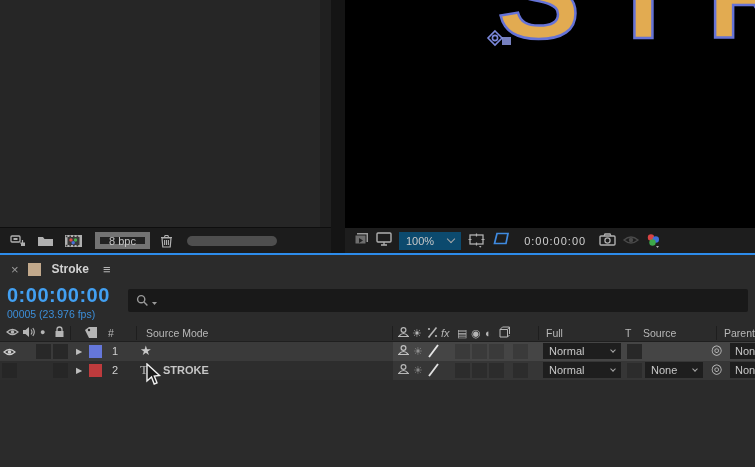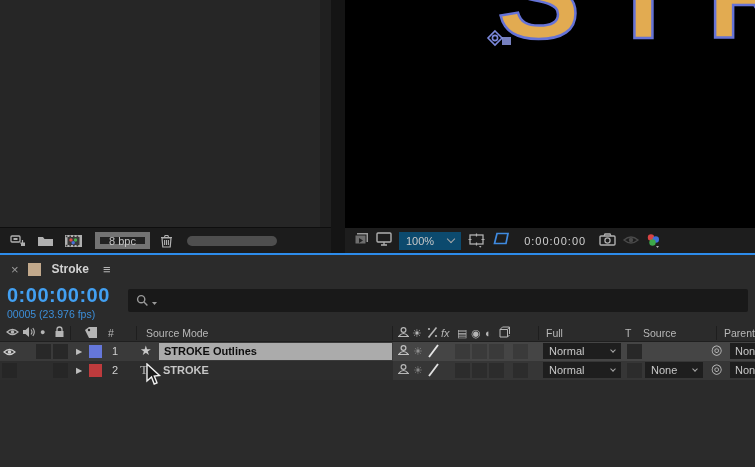--- a/index.html
+++ b/index.html
@@ -302,21 +302,20 @@
             <path d="M1 6 Q6.5 1 12 6 Q6.5 11 1 6 Z" fill="none" stroke="#cfcfcf" stroke-width="1.2"></path>
             <circle cx="6.5" cy="6" r="1.8" fill="#cfcfcf"></circle>
           </svg>
       </span>
       <span class="well" style="left:36px;"></span>
       <span class="well" style="left:53px;"></span>
       <span class="expand-tri">▶</span>
       <span class="label-swatch" style="background: rgb(101, 119, 218);"></span>
       <span class="row-num">1</span>
       <span class="type-icon">★</span>
-      <span class="name-plate">STROKE Outlines</span>
       <span class="switch-strip">
         <span class="sw" style="left:4px;">
           <svg width="13" height="13" viewBox="0 0 13 13">
               <circle cx="6.5" cy="4" r="2.4" fill="none" stroke="#c0c0c0" stroke-width="1.2"></circle>
               <path d="M2 10 q4.5-5 9 0 M1 10.5 h11" stroke="#c0c0c0" stroke-width="1.2" fill="none"></path>
             </svg>
         </span>
         <span class="sw glyph" style="left:20px; color:#8f8f8f;">☀</span>
         <span class="sw" style="left:35px;">
           <svg width="11" height="14" viewBox="0 0 11 14">

